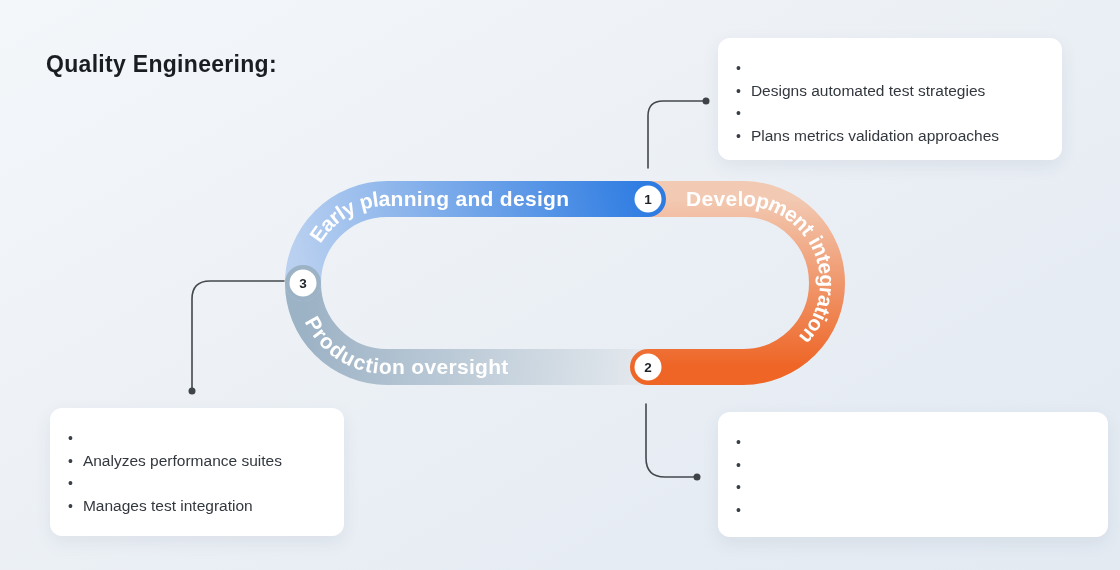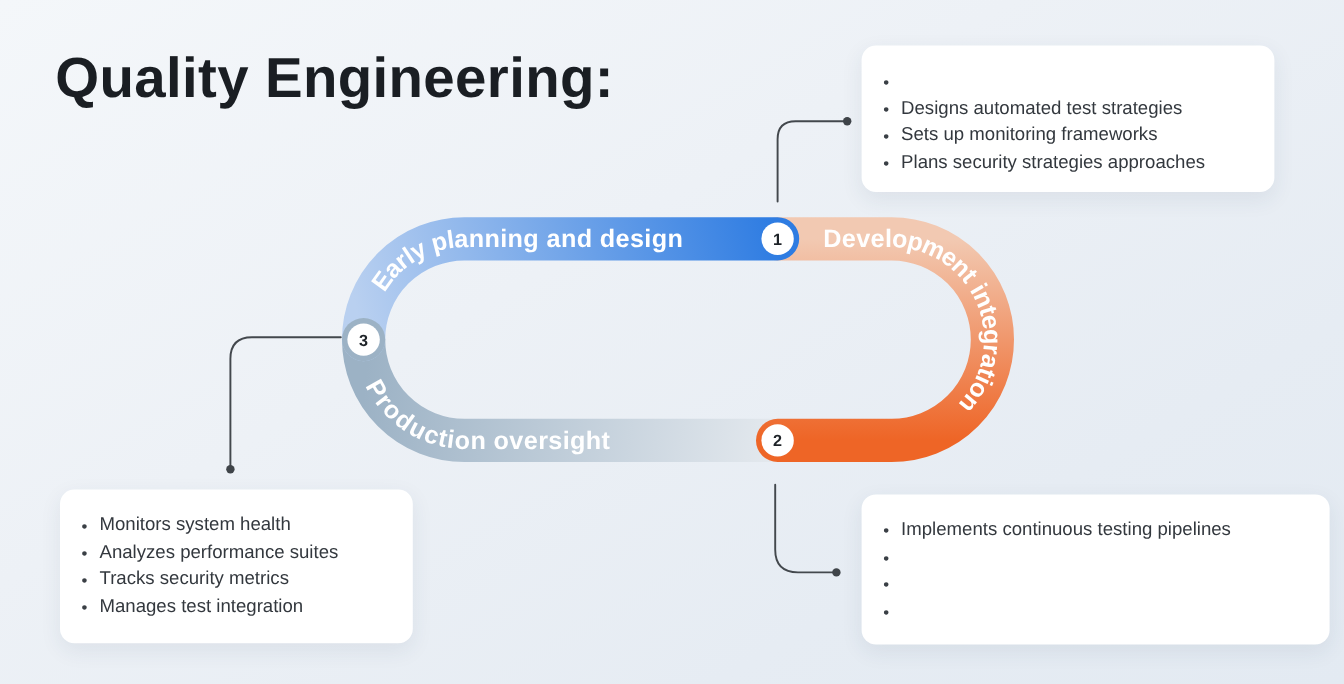--- a/index.html
+++ b/index.html
@@ -3,21 +3,21 @@
 <meta charset="utf-8">
 <style>
   html,body{margin:0;padding:0;}
   body{
     width:1120px;height:570px;position:relative;overflow:hidden;
     font-family:"Liberation Sans", sans-serif;
     background:linear-gradient(150deg,#f4f7fa 0%,#edf1f6 40%,#e6ecf3 75%,#e3eaf2 100%);
   }
   .page-title{
     position:absolute;left:46px;top:36px;
-    font-size:47px;font-weight:700;color:#1a1e23;
+    font-size:23px;font-weight:700;color:#1a1e23;
     line-height:57px;letter-spacing:.3px;
   }
   .diagram-svg{position:absolute;left:0;top:0;}
   .card{
     position:absolute;background:#ffffff;border-radius:12px;
     box-shadow:0 6px 18px rgba(40,60,90,.08);
     padding:19px 18px 16px 18px;box-sizing:border-box;
   }
   .card ul{list-style:none;margin:0;padding:0;}
   .card li{
@@ -105,59 +105,55 @@
   <ul>
     <li>
         <span class="bullet">•</span>
       </li>
     <li>
         <span class="bullet">•</span>
         <span>Designs automated test strategies</span>
       </li>
     <li>
         <span class="bullet">•</span>
-        <span>Sets up monitoring frameworks</span>
       </li>
     <li>
         <span class="bullet">•</span>
-        <span>Plans security strategies approaches</span>
+        <span>Plans metrics validation approaches</span>
       </li>
   </ul>
 </div>
 
 <div class="card card-br">
   <ul>
     <li>
         <span class="bullet">•</span>
-        <span>Implements continuous testing pipelines</span>
       </li>
     <li>
         <span class="bullet">•</span>
       </li>
     <li>
         <span class="bullet">•</span>
       </li>
     <li>
         <span class="bullet">•</span>
       </li>
   </ul>
 </div>
 
 <div class="card card-bl">
   <ul>
     <li>
         <span class="bullet">•</span>
-        <span>Monitors system health</span>
       </li>
     <li>
         <span class="bullet">•</span>
         <span>Analyzes performance suites</span>
       </li>
     <li>
         <span class="bullet">•</span>
-        <span>Tracks security metrics</span>
       </li>
     <li>
         <span class="bullet">•</span>
         <span>Manages test integration</span>
       </li>
   </ul>
 </div>
 
 </body></html>

